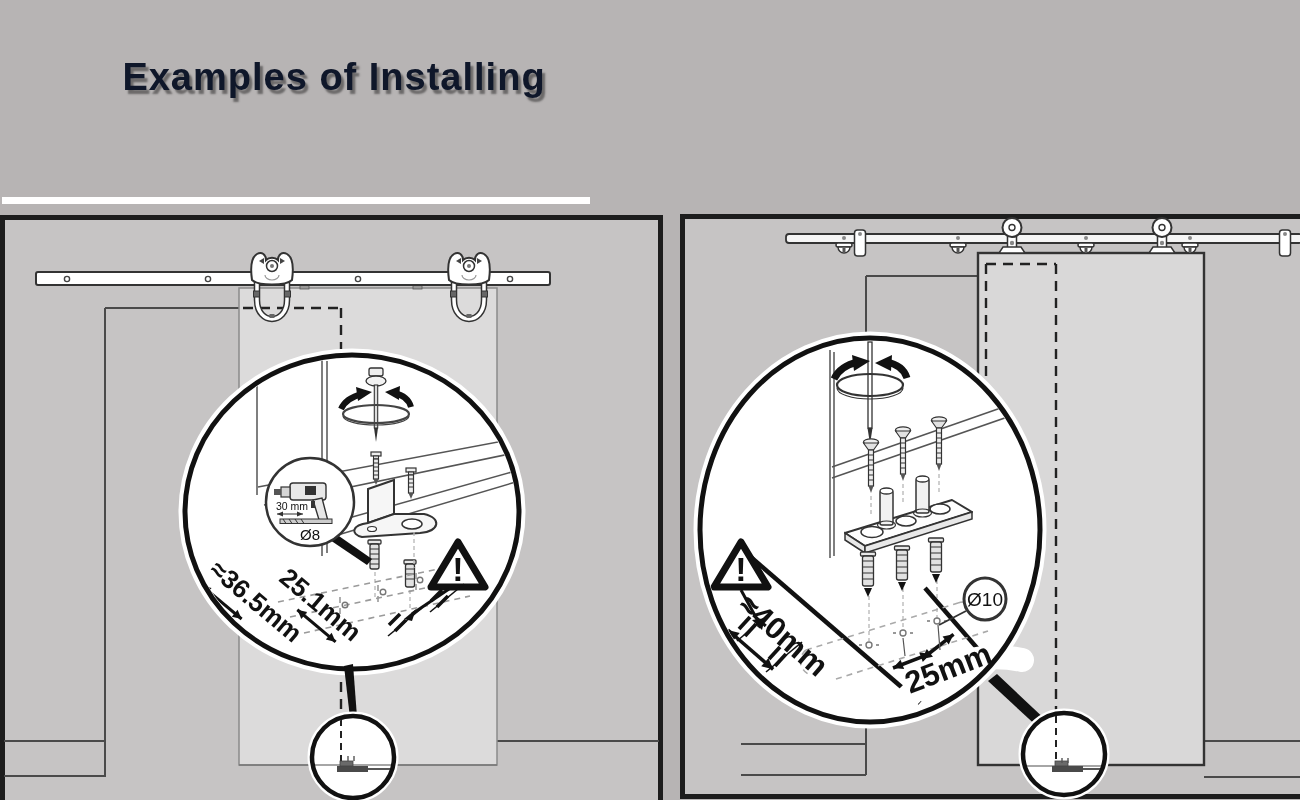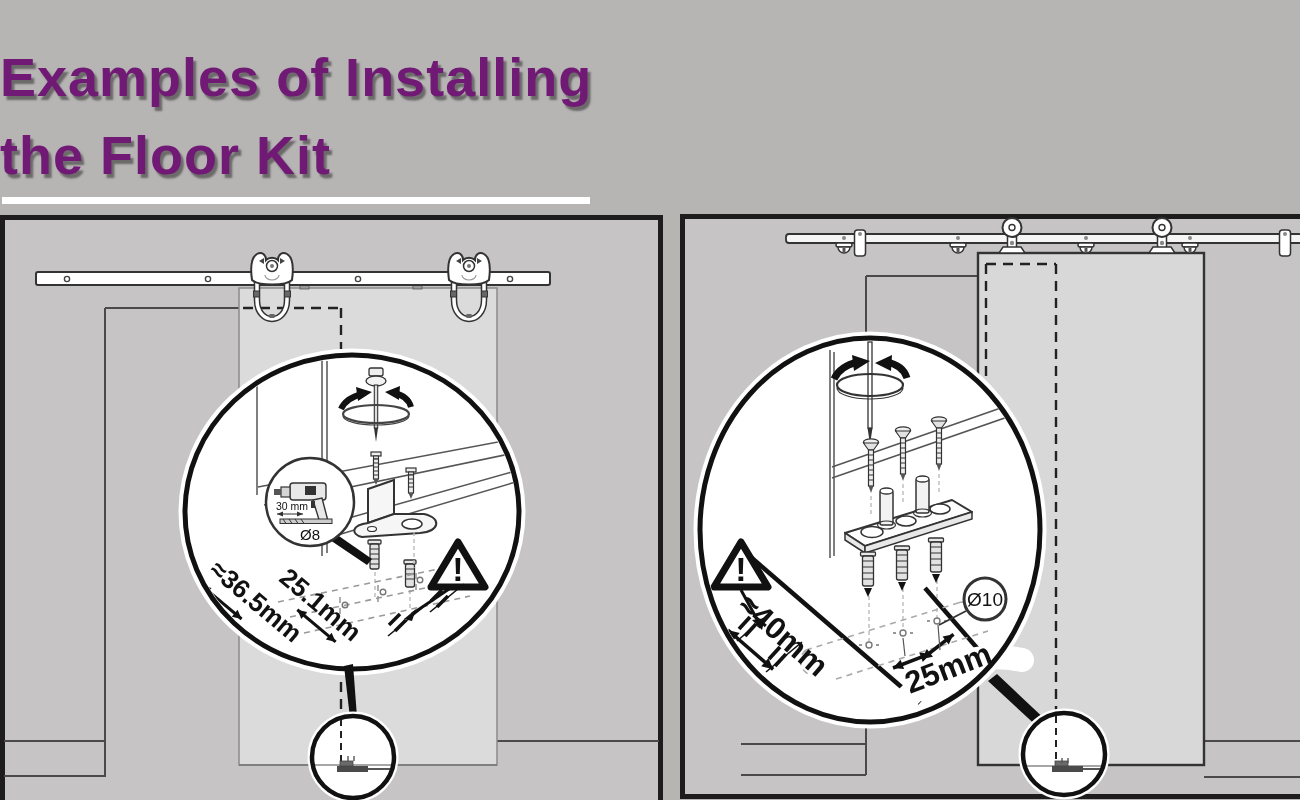--- a/index.html
+++ b/index.html
@@ -1,34 +1,33 @@
 <!DOCTYPE html>
 <html><head>
 <meta charset="utf-8">
 <style>
   html,body{margin:0;padding:0;background:#b7b4b4;}
   .stage{position:relative;width:1300px;height:800px;background:#b7b4b4;overflow:hidden;
          font-family:"Liberation Sans",sans-serif;}
-  .title{position:absolute;top:38px;left:0;width:668px;text-align:left;
-         font-size:54px;font-weight:bold;color:#701a75;line-height:78px;letter-spacing:1px;
+  .title{position:absolute;top:38px;left:0;width:668px;text-align:center;
+         font-size:38px;font-weight:bold;color:#0f172a;line-height:78px;letter-spacing:1px;
          text-shadow:3px 4px 2px #6b6969;}
   .title-underline{position:absolute;top:197px;left:2px;width:588px;height:7px;background:#ffffff;}
   svg{position:absolute;top:0;left:0;}
   svg text{font-family:"Liberation Sans",sans-serif;fill:#111;}
   .dim{font-weight:bold;}
   .small-label{font-weight:normal;}
 </style>
 </head>
 <body>
 
 <div class="stage">
 
   <div class="title">
     <div>Examples of Installing</div>
-    <div>the Floor Kit</div>
   </div>
   <div class="title-underline"></div>
 
   <svg width="1300" height="800" viewBox="0 0 1300 800">
     <defs>
       <clipPath id="clipL">
           <ellipse cx="352" cy="512" rx="164" ry="154"></ellipse>
         </clipPath>
       <clipPath id="clipR">
           <ellipse cx="870" cy="530" rx="167" ry="189"></ellipse>

